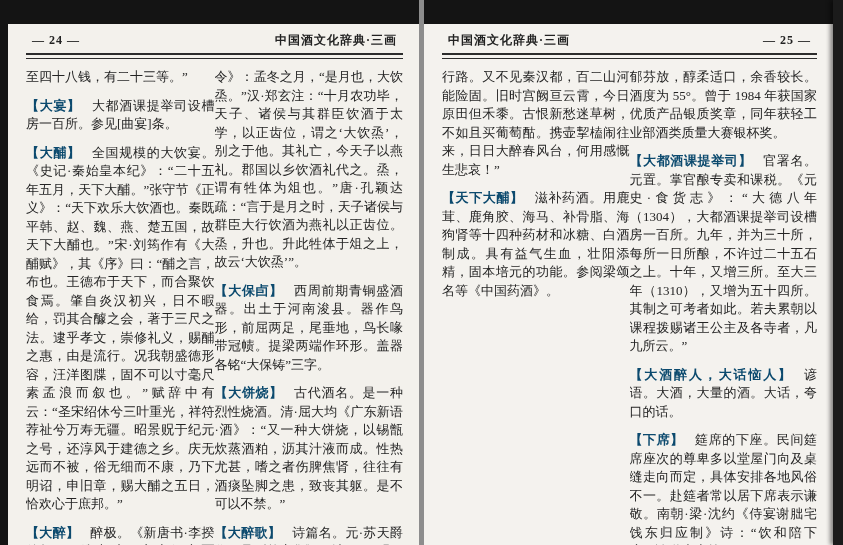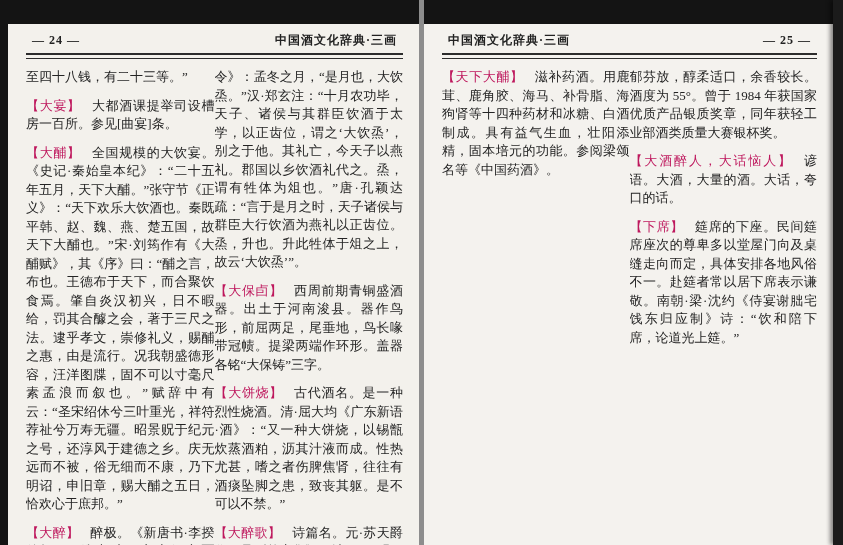--- a/index.html
+++ b/index.html
@@ -34,23 +34,23 @@
   }
   .cols{display:flex;height:478px;overflow:hidden;}
   .col{flex:1 1 0;overflow:hidden;}
   .para{
     margin:0 0 10px 0;
     font-size:13px;line-height:18.5px;
     text-align:justify;text-justify:inter-ideograph;
     color:#242424;
   }
   .term{
-    font-weight:normal;
+    font-weight:bold;
     font-family:"Liberation Sans","DejaVu Sans",sans-serif;
-    margin-right:0.85em;color:#be185d;
+    margin-right:0.85em;color:#0c4a6e;
   }
   .term:empty{margin-right:0;}
 </style>
 </head>
 <body>
 
 <div class="page page-left">
   <div class="page-header">
     <span>— 24 —</span>
     <span>中国酒文化辞典·三画</span>
@@ -76,25 +76,27 @@
 <div class="gutter"></div>
 
 <div class="page page-right">
   <div class="page-header">
     <span>中国酒文化辞典·三画</span>
     <span>— 25 —</span>
   </div>
   <div class="rule"></div>
   <div class="cols">
     <div class="col">
+      <p class="para"><span class="term"></span><span>行路。又不见秦汉都，百二山河能险固。旧时宫阙亘云霄，今日原田但禾黍。古恨新愁迷草树，不如且买葡萄酤。携壶挈榼闹往来，日日大醉春风台，何用感慨生悲哀！”</span></p>
       <p class="para"><span class="term">【天下大酺】</span><span>滋补药酒。用鹿茸、鹿角胶、海马、补骨脂、海狗肾等十四种药材和冰糖、白酒制成。具有益气生血，壮阳添精，固本培元的功能。参阅梁颂名等《中国药酒》。</span></p>
 
     </div>
     <div class="col">
       <p class="para"><span class="term"></span><span>郁芬放，醇柔适口，余香较长。酒度为 55°。曾于 1984 年获国家优质产品银质奖章，同年获轻工业部酒类质量大赛银杯奖。</span></p>
+      <p class="para"><span class="term">【大都酒课提举司】</span><span>官署名。元置。掌官酿专卖和课税。《元史·食货志》：“大德八年（1304），大都酒课提举司设槽房一百所。九年，并为三十所，每所一日所酿，不许过二十五石之上。十年，又增三所。至大三年（1310），又增为五十四所。其制之可考者如此。若夫累朝以课程拨赐诸王公主及各寺者，凡九所云。”</span></p>
       <p class="para"><span class="term">【大酒醉人，大话恼人】</span><span>谚语。大酒，大量的酒。大话，夸口的话。</span></p>
       <p class="para"><span class="term">【下席】</span><span>筵席的下座。民间筵席座次的尊卑多以堂屋门向及桌缝走向而定，具体安排各地风俗不一。赴筵者常以居下席表示谦敬。南朝·梁·沈约《侍宴谢朏宅饯东归应制》诗：“饮和陪下席，论道光上筵。”</span></p>
 
     </div>
   </div>
 </div>
 
 <div class="right-edge"></div>
 
 </body></html>

